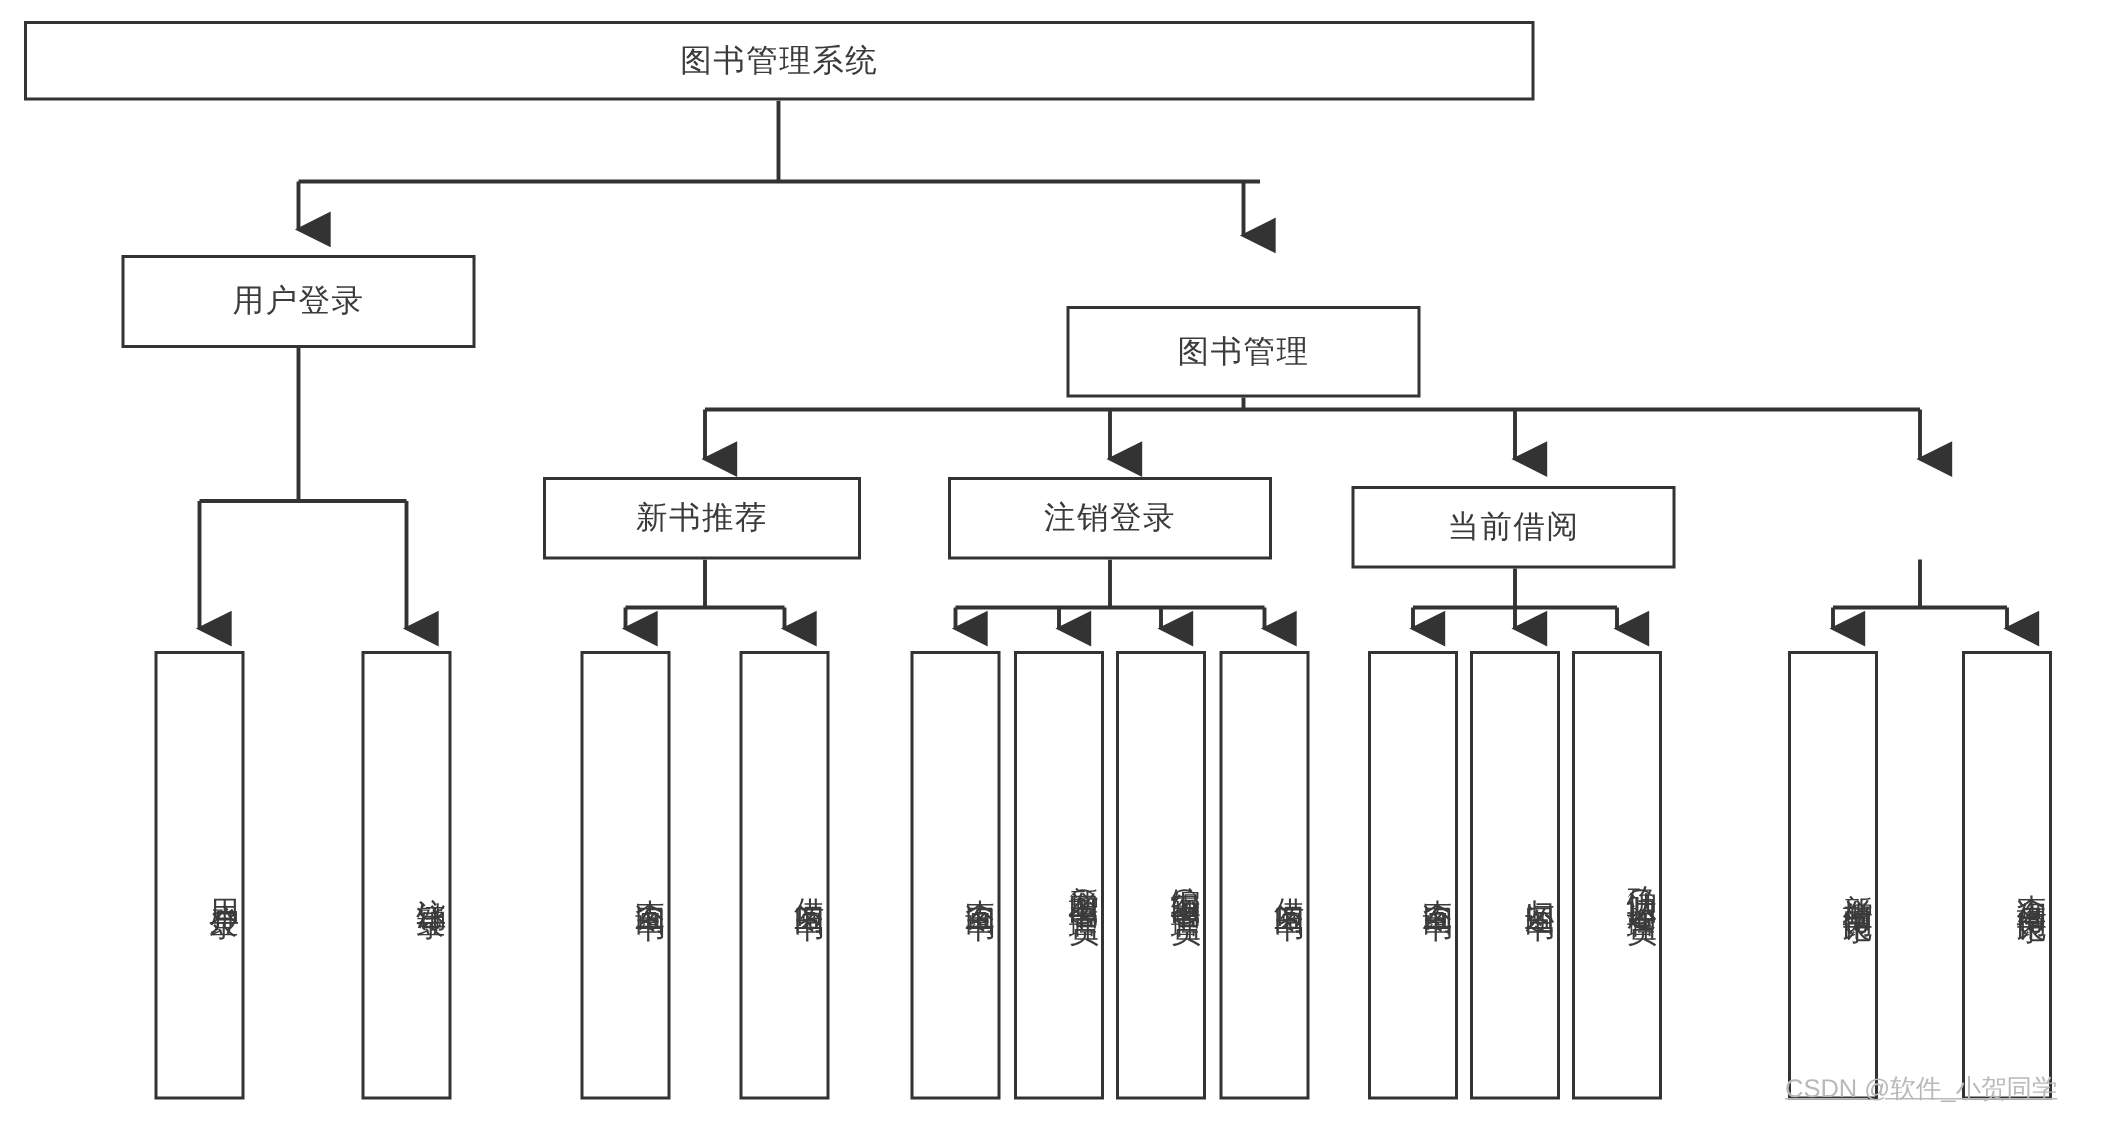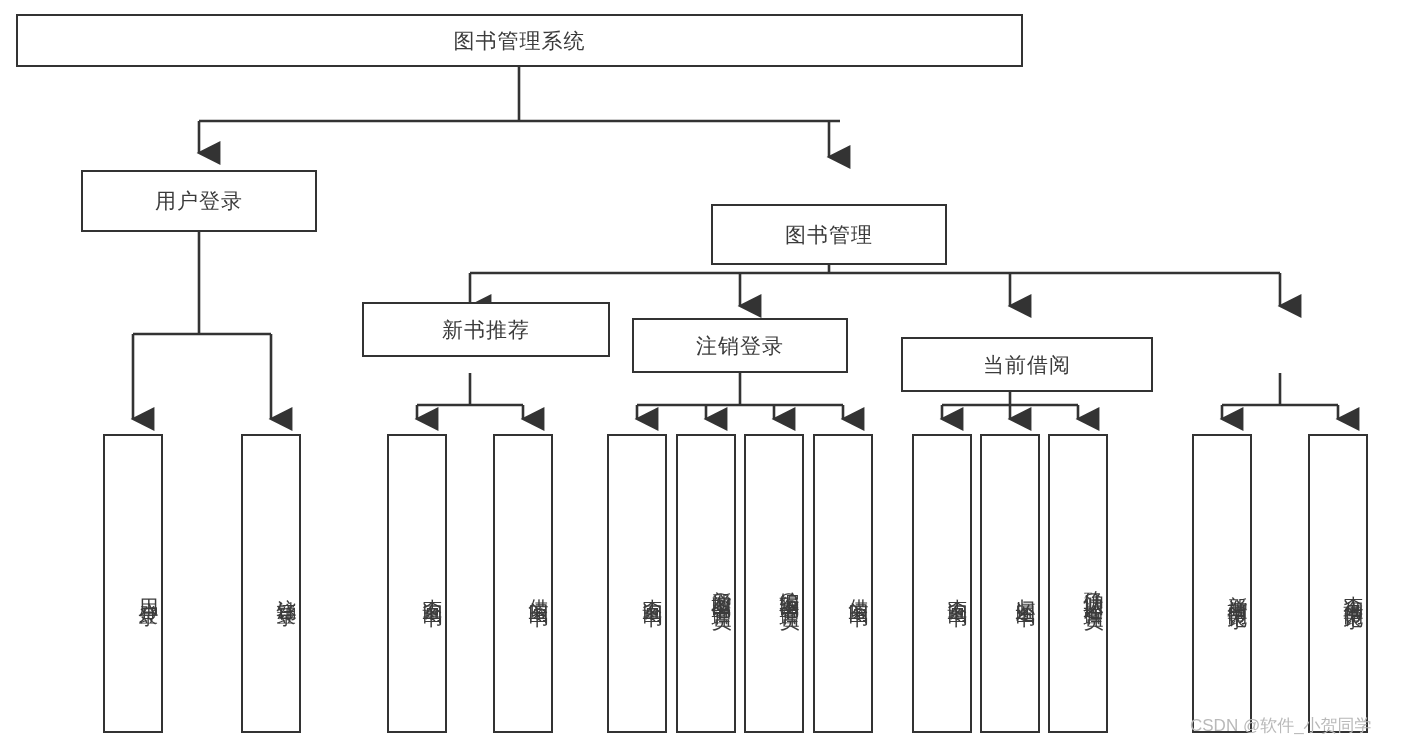--- a/index.html
+++ b/index.html
@@ -56,20 +56,21 @@
     pointer-events: none;
   }
   .watermark {
     position: absolute;
     left: 1190px;
     top: 714px;
     font-size: 17px;
     color: #b9b9b9;
     white-space: nowrap;
     letter-spacing: 0px;
+    text-decoration: underline;
   }
 </style>
 </head>
 <body>
 
 <div id="canvas">
 
   <svg id="wires" viewBox="0 0 1405 747" width="1405" height="747">
     <defs>
       <marker id="arrow" viewBox="0 0 12 12" refX="6" refY="10" markerWidth="11" markerHeight="11" orient="auto-start-reverse">
@@ -124,27 +125,27 @@
     <span class="txt">图书管理系统</span>
   </div>
 
   <div class="node horiz" style="left:81px; top:170px; width:236px; height:62px;">
     <span class="txt">用户登录</span>
   </div>
   <div class="node horiz" style="left:711px; top:172px; width:236px; height:61px;margin-top:32px;">
     <span class="txt">图书管理</span>
   </div>
 
-  <div class="node horiz" style="left:362px; top:302px; width:248px; height:55px;">
+  <div class="node horiz" style="left:362px; top:318px; width:212px; height:55px;">
     <span class="txt">新书推荐</span>
   </div>
   <div class="node horiz" style="left:632px; top:318px; width:216px; height:55px;">
     <span class="txt">注销登录</span>
   </div>
-  <div class="node horiz" style="left:901px; top:337px; width:252px; height:55px;">
+  <div class="node horiz" style="left:901px; top:324px; width:216px; height:55px;">
     <span class="txt">当前借阅</span>
   </div>
 
   <div class="node vert" style="left:103px; top:434px; width:60px; height:299px;">
     <span class="txt">用户登录</span>
   </div>
   <div class="node vert" style="left:241px; top:434px; width:60px; height:299px;">
     <span class="txt">注销登录</span>
   </div>
 

